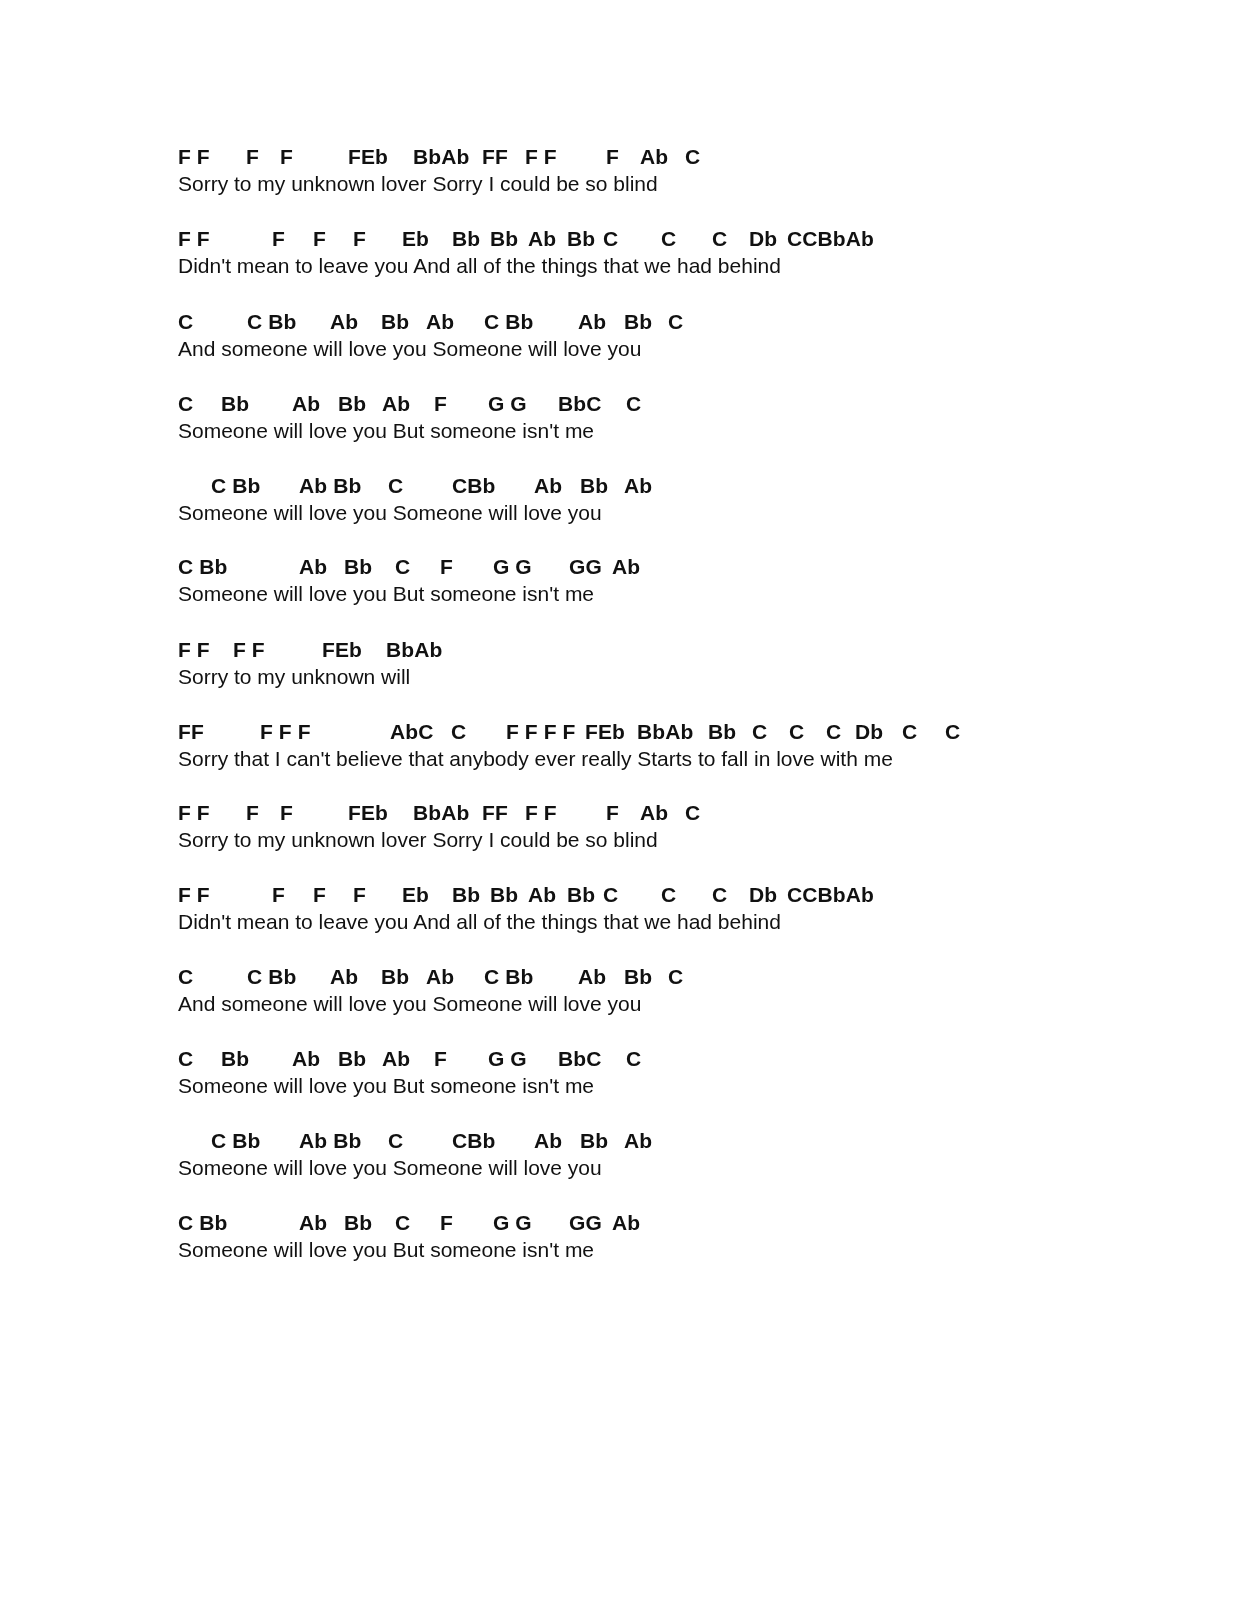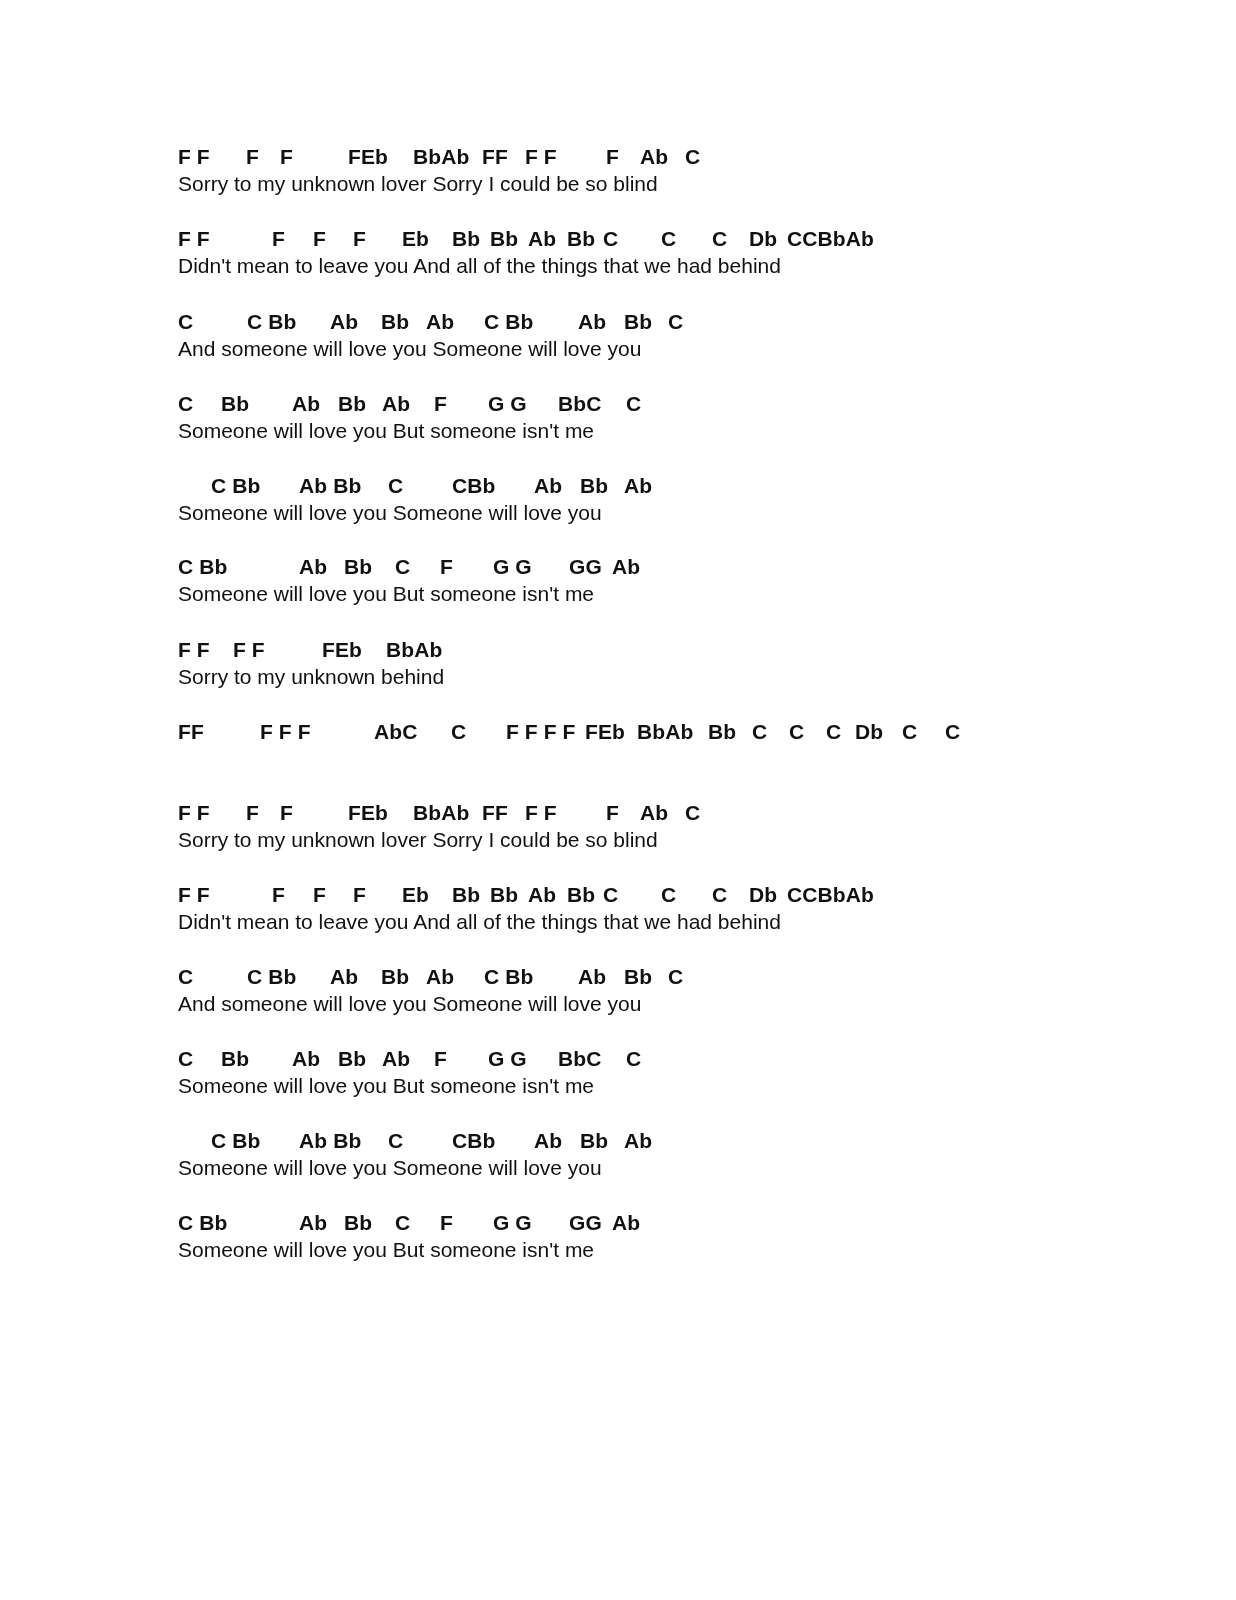--- a/index.html
+++ b/index.html
@@ -146,39 +146,40 @@
       </div>
       <div class="lyric-line">Someone will love you But someone isn't me</div>
     </div>
     <div class="stanza" style="top: 637px;">
       <div class="chord-line">
         <span class="chord" style="left: 0px;">F F</span>
         <span class="chord" style="left: 55px;">F F</span>
         <span class="chord" style="left: 144px;">FEb</span>
         <span class="chord" style="left: 208px;">BbAb</span>
       </div>
-      <div class="lyric-line">Sorry to my unknown behind</div>
+      <div class="lyric-line">Sorry to my unknown will</div>
     </div>
     <div class="stanza" style="top: 719px;">
       <div class="chord-line">
         <span class="chord" style="left: 0px;">FF</span>
         <span class="chord" style="left: 82px;">F F F</span>
-        <span class="chord" style="left: 196px;">AbC</span>
+        <span class="chord" style="left: 212px;">AbC</span>
         <span class="chord" style="left: 273px;">C</span>
         <span class="chord" style="left: 328px;">F F F F</span>
         <span class="chord" style="left: 407px;">FEb</span>
         <span class="chord" style="left: 459px;">BbAb</span>
         <span class="chord" style="left: 530px;">Bb</span>
         <span class="chord" style="left: 574px;">C</span>
         <span class="chord" style="left: 611px;">C</span>
         <span class="chord" style="left: 648px;">C</span>
         <span class="chord" style="left: 677px;">Db</span>
         <span class="chord" style="left: 724px;">C</span>
         <span class="chord" style="left: 767px;">C</span>
       </div>
+      <div class="lyric-line">Sorry that I can't believe that anybody ever really Starts to fall in love with me</div>
     </div>
     <div class="stanza" style="top: 800px;">
       <div class="chord-line">
         <span class="chord" style="left: 0px;">F F</span>
         <span class="chord" style="left: 68px;">F</span>
         <span class="chord" style="left: 102px;">F</span>
         <span class="chord" style="left: 170px;">FEb</span>
         <span class="chord" style="left: 235px;">BbAb</span>
         <span class="chord" style="left: 304px;">FF</span>
         <span class="chord" style="left: 347px;">F F</span>

